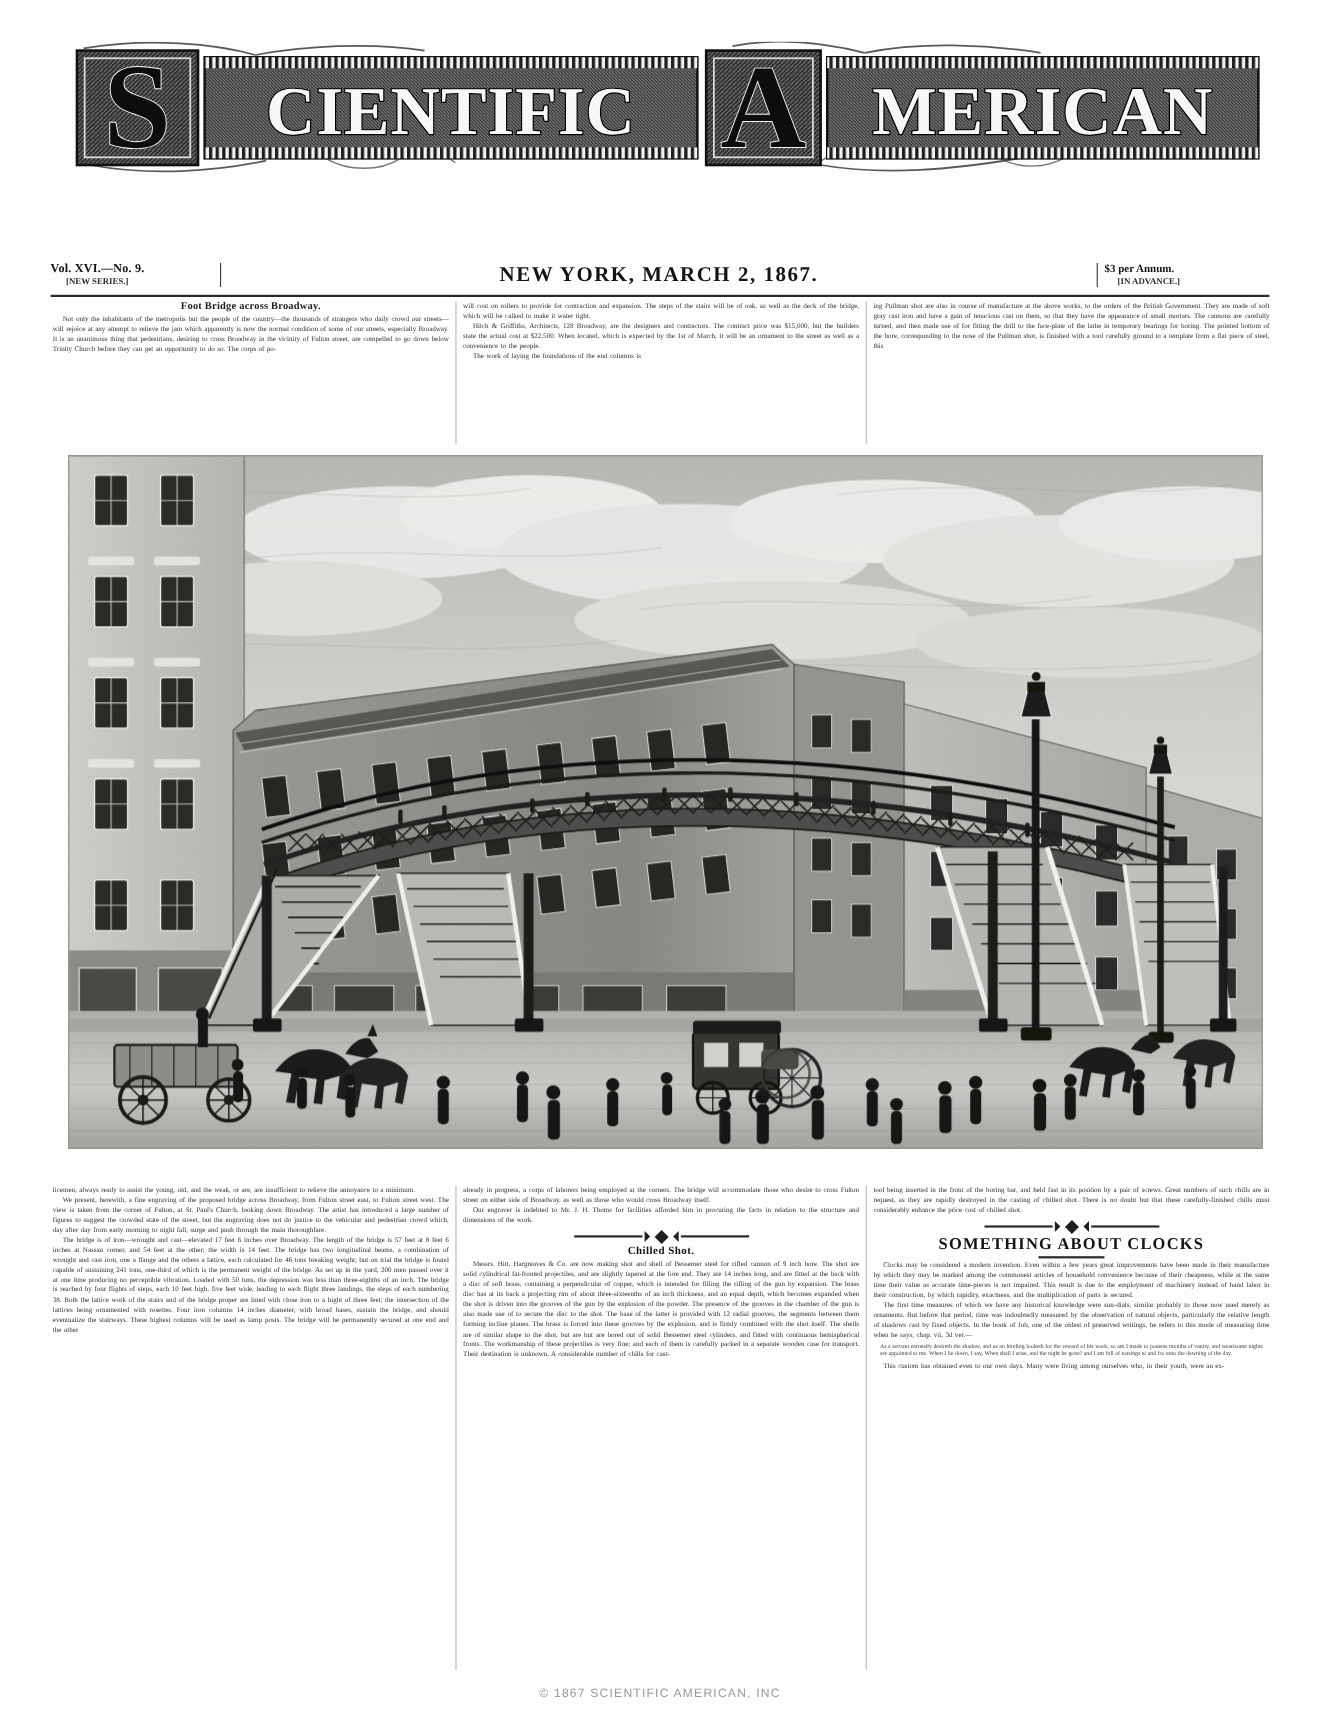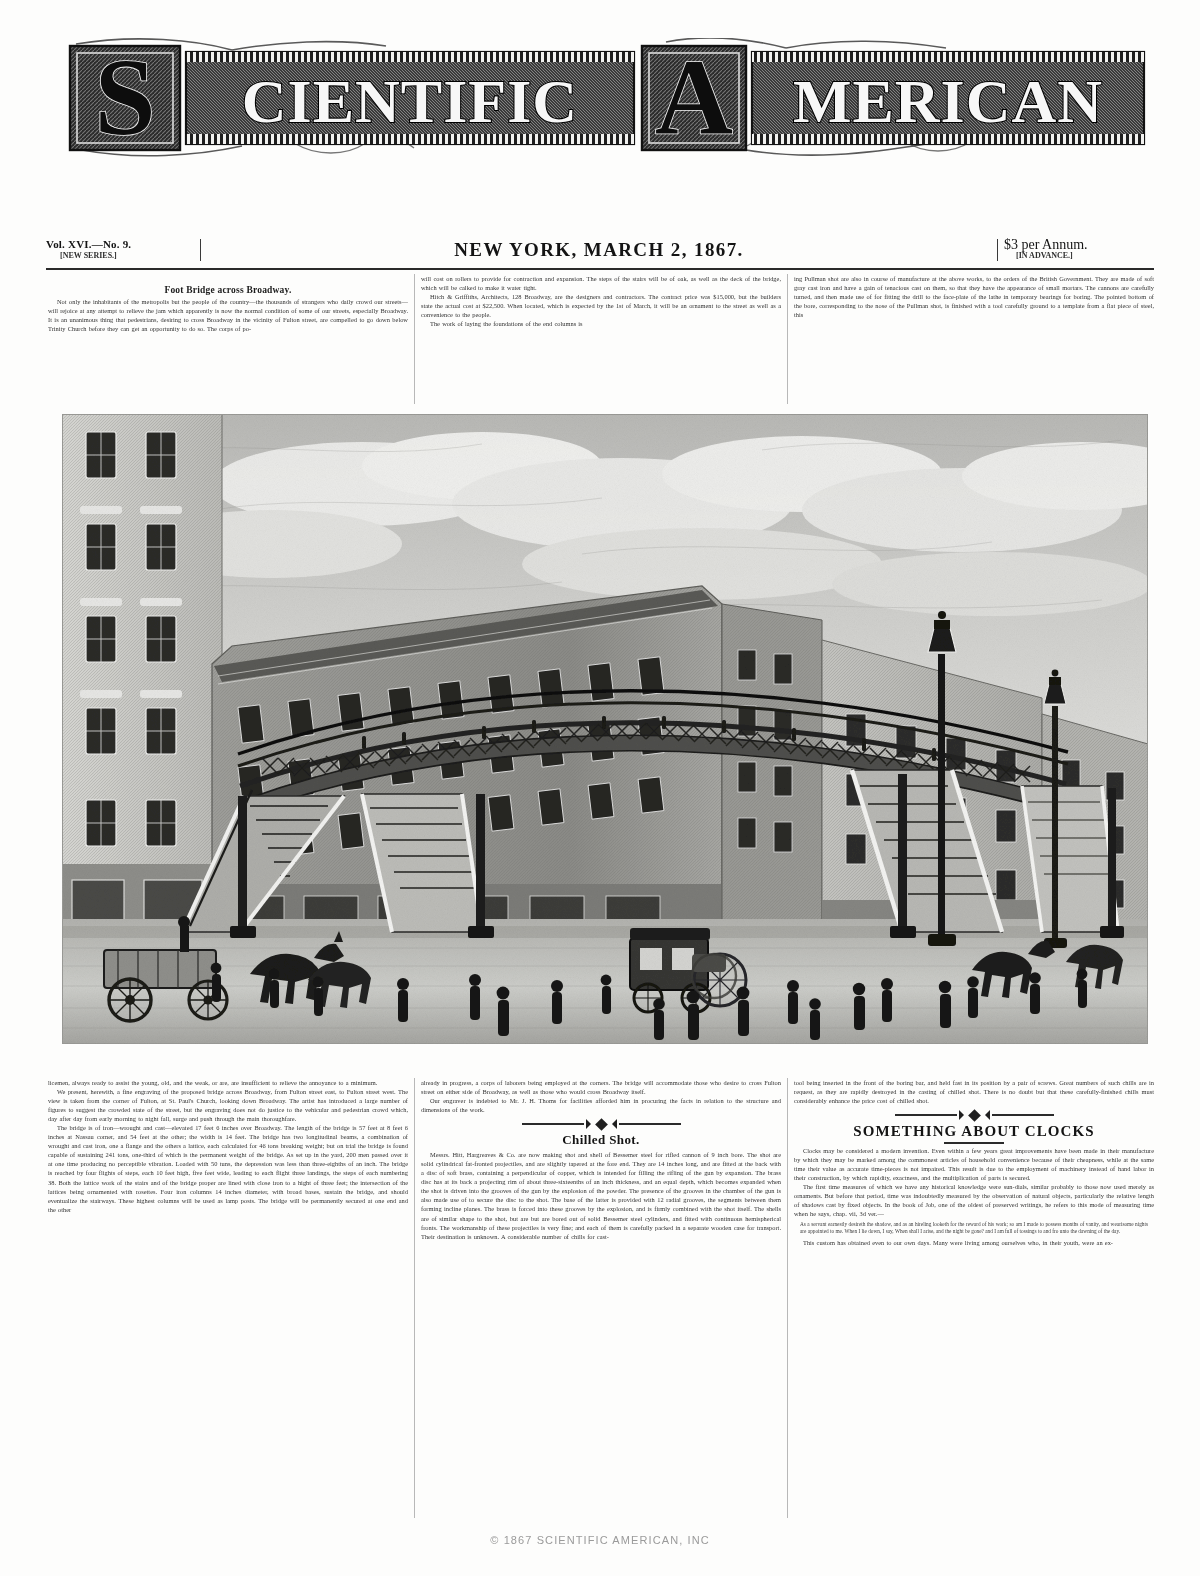--- a/index.html
+++ b/index.html
@@ -111,22 +111,22 @@
     color: #141414;
   }
   .dl-right {
     width: 150px;
     border-left: 1.5px solid #3a3a3a;
     padding-left: 6px;
     text-align: left;
     line-height: 11px;
   }
   .dl-right .price {
-    font-weight: normal;
-    font-size: 14px;
+    font-weight: bold;
+    font-size: 10px;
     display: block;
     color: #141414;
   }
   .dl-right .adv {
     font-weight: bold;
     font-size: 8px;
     display: block;
     padding-left: 12px;
     color: #2e2e2e;
   }
@@ -160,21 +160,20 @@
   }
   #top-columns .col { width: 362px; }
 
   .col-head {
     text-align: center;
     font-weight: bold;
     font-size: 9.5px;
     letter-spacing: 0.2px;
     margin-bottom: 2px;
     color: #1c1c1c;
-    margin-top: 11px;
   }
 
   
   .bodytext {
     font-family: "Liberation Serif", serif;
     font-size: 6.4px;
     line-height: 9.05px;
     text-align: justify;
     color: #3b3b3b;
     word-spacing: 0.6px;
@@ -215,21 +214,21 @@
     top: 1078px;
     width: 1106px;
     height: 440px;
     display: flex;
   }
   #bottom-columns .col { width: 362px; }
 
   .sub-head {
     text-align: center;
     font-weight: bold;
-    font-size: 13px;
+    font-size: 10px;
     letter-spacing: 0.4px;
     margin: 3px 0 2px 0;
     color: #141414;
   }
   .sub-head.caps {
     font-size: 15px;
     letter-spacing: 1.1px;
   }
   .sub-head.caps .underline {
     display: block;

